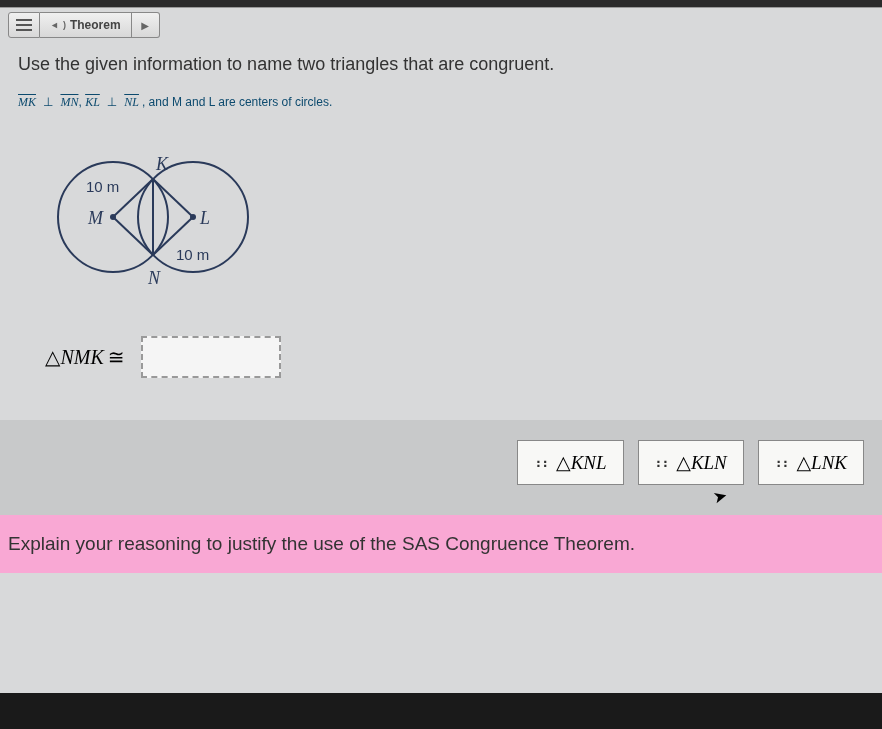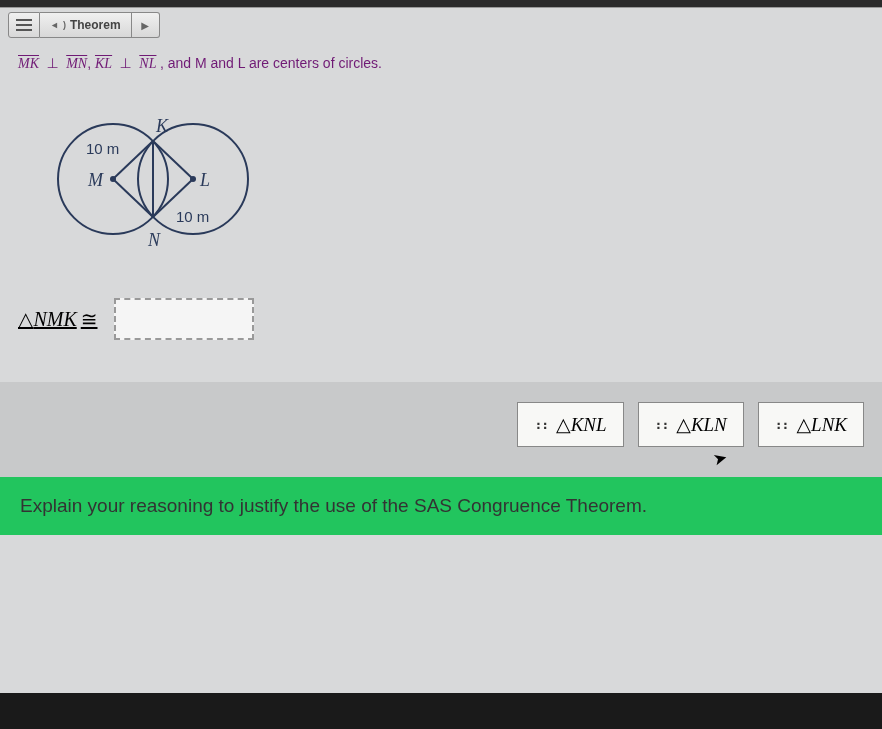--- a/index.html
+++ b/index.html
@@ -80,22 +80,22 @@
     }
     .content {
       padding: 12px 18px;
     }
     .instruction {
       font-size: 18px;
       color: #333;
       margin-bottom: 18px;
     }
     .math-given {
-      font-size: 14px;
-      color: #701a75;
+      font-size: 12px;
+      color: #0c4a6e;
       margin-bottom: 22px;
       font-family: 'Times New Roman', serif;
       font-style: italic;
     }
     .overline {
       text-decoration: overline;
       display: inline-block;
       padding-top: 2px;
     }
     .perp {
@@ -103,25 +103,24 @@
       margin: 0 4px;
     }
     .normal-text { font-style: normal; font-family: Arial, sans-serif; }
     .diagram {
       margin: 10px 0 30px 20px;
     }
     .answer-row {
       display: flex;
       align-items: center;
       gap: 12px;
-      margin: 30px 0 30px 0;
+      margin: 30px 0 30px 27px;
       font-family: 'Times New Roman', serif;
       font-style: italic;
       font-size: 20px;
-      text-decoration: underline;
     }
     .drop-zone {
       width: 140px;
       height: 42px;
       border: 2px dashed #999;
       background: #f5f5f5;
     }
     .options-bar {
       background: #c8c9ca;
       padding: 20px 18px 30px;
@@ -152,22 +151,22 @@
     }
     .cursor {
       position: absolute;
       right: 155px;
       bottom: 8px;
       font-size: 17px;
       color: #000;
       transform: rotate(-15deg);
     }
     .explain-section {
-      padding: 18px 20px;
-      background: #22c55e;
+      padding: 18px 8px;
+      background: #f9a8d4;
     }
     .explain-text {
       font-size: 19px;
       color: #333;
     }
     .bottom-bar {
       position: absolute;
       bottom: 0;
       left: 0;
       right: 0;
@@ -189,20 +188,21 @@
     <span></span>
   </div>
   <div class="listen-btn">
     <span class="sound-icon">)</span>
     <span>Theorem</span>
   </div>
   <div class="play-btn">▶</div>
 </div>
 
 <div class="content">
+  <p class="instruction">Use the given information to name two triangles that are congruent.</p>
 
   <p class="math-given">
     <span class="overline">MK</span>
     <span class="perp">⊥</span>
     <span class="overline">MN</span><span class="normal-text">, </span>
     <span class="overline">KL</span>
     <span class="perp">⊥</span>
     <span class="overline">NL</span>
     <span class="normal-text">, and M and L are centers of circles.</span>
   </p>

